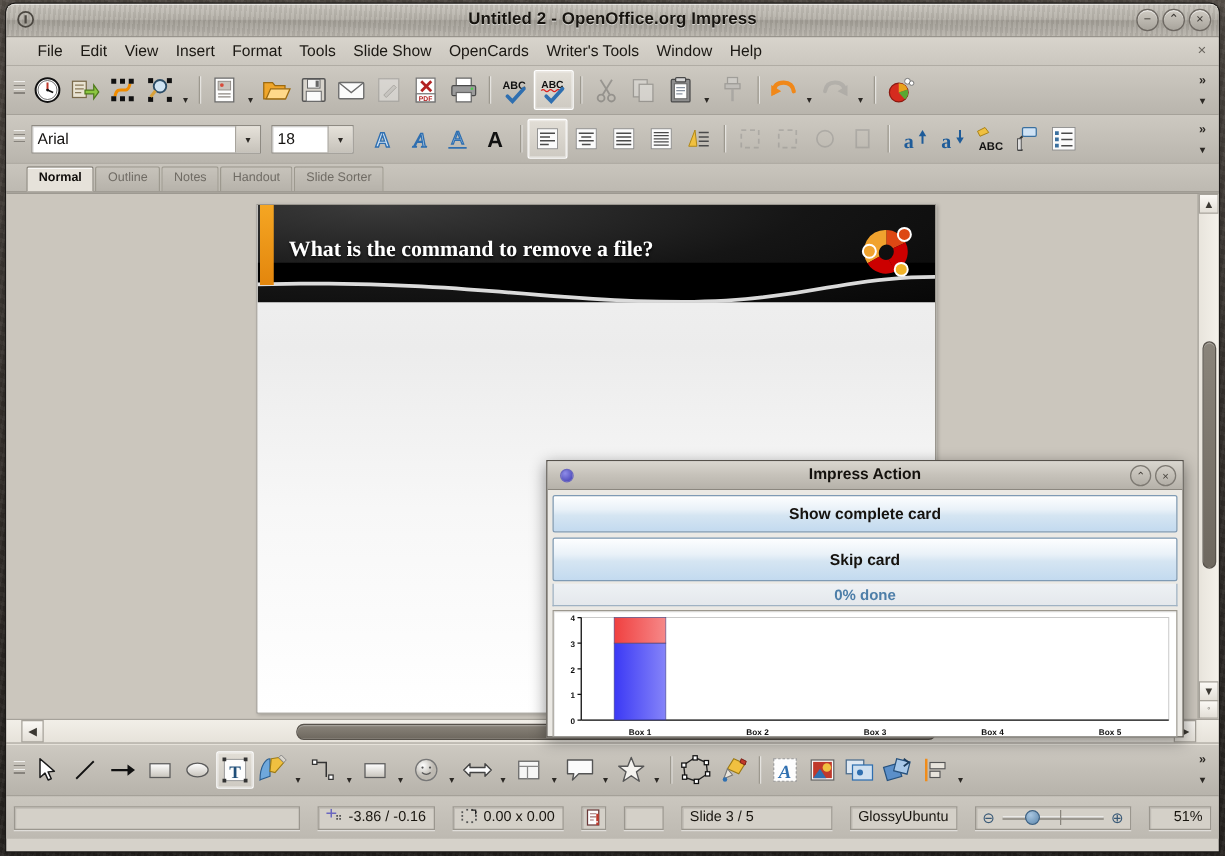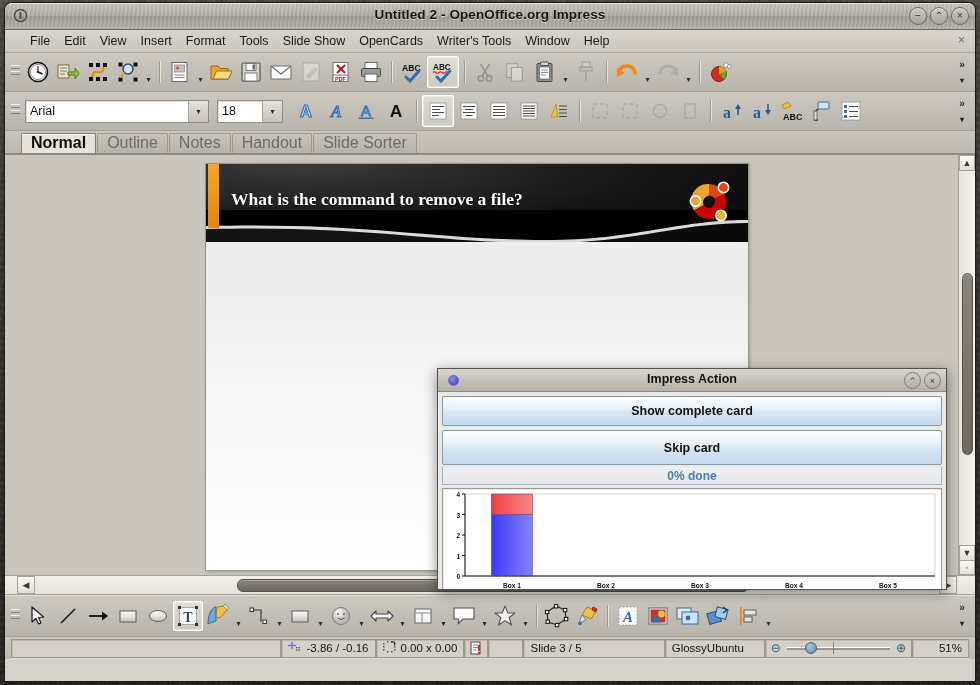--- a/index.html
+++ b/index.html
@@ -111,21 +111,21 @@
     background:linear-gradient(180deg,#e6e2da,#c6c2ba);
     display:flex;align-items:center;justify-content:center;font-size:8px;color:#2b2824;
   }
   
   .tabstrip{
     height:22px;background:linear-gradient(180deg,#c9c5bd,#bdb9b1);
     display:flex;align-items:flex-end;padding-left:16px;
     border-bottom:1px solid #8f8b83;
   }
   .vtab{
-    font-size:16px;color:#6f6b64;padding:2px 9px 3px;margin-right:1px;
+    font-size:10px;color:#6f6b64;padding:2px 9px 3px;margin-right:1px;
     border:1px solid #9d998f;border-bottom:none;border-radius:2px 2px 0 0;
     background:linear-gradient(180deg,#c7c3bb,#b6b2aa);
     line-height:14px;
   }
   .vtab.active{
     color:#100e0b;font-weight:bold;background:#e6e2da;border-color:#7f7b73;
     box-shadow:inset 0 1px 0 #fff;
   }
   
   .editarea{
@@ -190,23 +190,22 @@
   }
   
   .drawbar{
     height:40px;position:relative;
     background:linear-gradient(180deg,#cdc9c1 0%,#c2beb6 50%,#b7b3ab 100%);
     border-top:1px solid #e6e2da;border-bottom:1px solid #a5a199;
     display:flex;align-items:center;
   }
   
   .statusbar{
-    height:22px;display:flex;align-items:center;gap:0;padding:0 6px;
+    height:34px;display:flex;align-items:center;gap:14px;padding:0 6px;
     background:linear-gradient(180deg,#cbc7bf,#bdb9b1);
-    justify-content:flex-end;
   }
   .sfield{
     height:17px;border:1px solid #9b978f;background:#d4d0c8;
     box-shadow:inset 1px 1px 0 rgba(0,0,0,.1),0 1px 0 rgba(255,255,255,.5);
     display:flex;align-items:center;padding:0 6px;font-size:11.5px;color:#18150f;
     white-space:nowrap;
   }
   
   #dialog{
     position:absolute;left:432px;top:365px;width:508px;height:220px;

